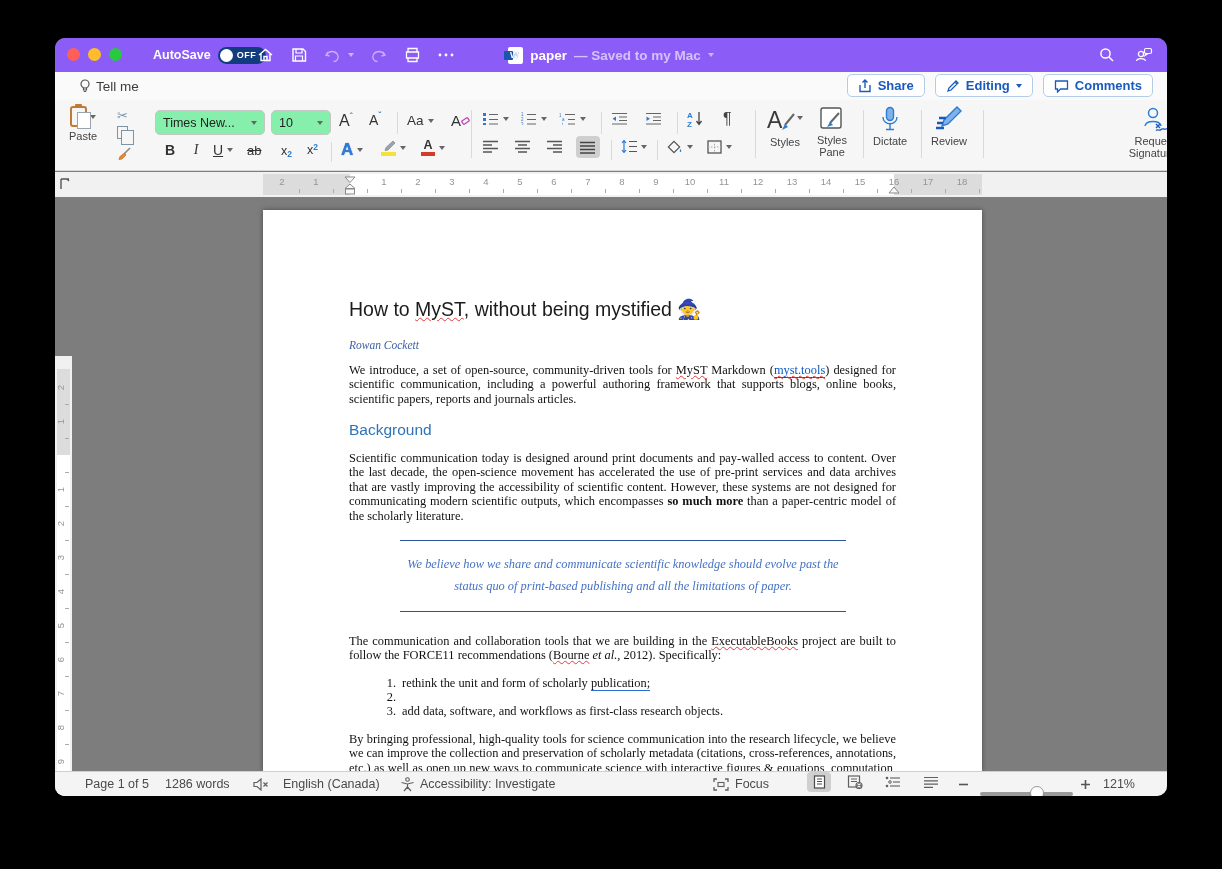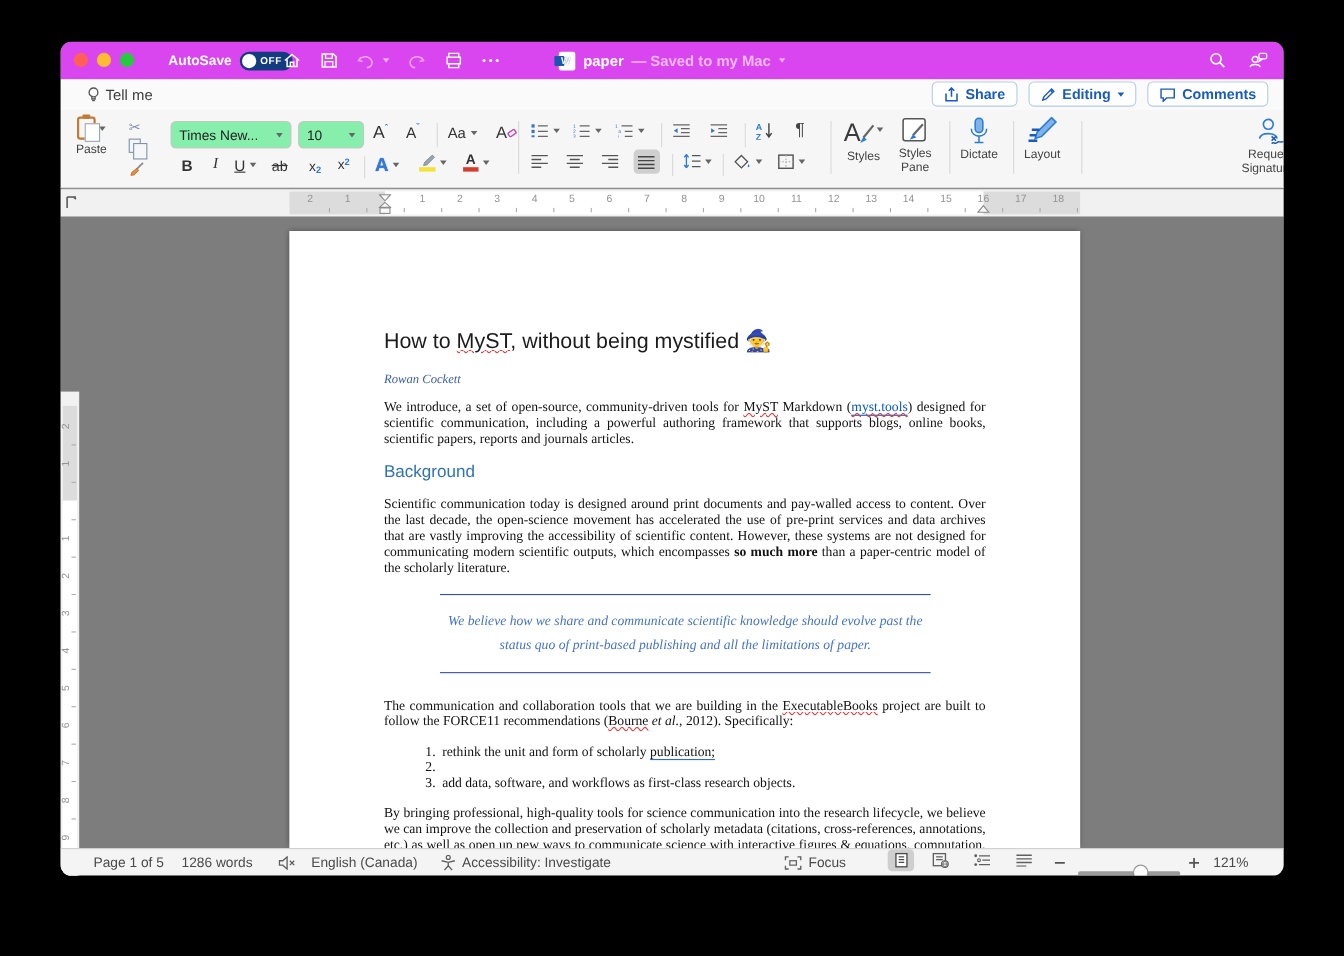--- a/index.html
+++ b/index.html
@@ -1,21 +1,21 @@
 <!DOCTYPE html>
 <html><head>
 <meta charset="utf-8">
 <style>
   * { margin:0; padding:0; box-sizing:border-box; }
   body { background:#000; font-family:"Liberation Sans",sans-serif; }
   .canvas { position:relative; width:1222px; height:869px; background:#000; overflow:hidden; }
   .window { position:absolute; left:55px; top:38px; width:1112px; height:758px; border-radius:10px; overflow:hidden; background:#7d7d7d; box-shadow:0 10px 30px rgba(0,0,0,.6); }
 
   
-  .titlebar { position:absolute; left:0; top:0; width:100%; height:34px; background:#d946ef; display:flex; align-items:center; }
+  .titlebar { position:absolute; left:0; top:0; width:100%; height:34px; background:#8b5cf6; display:flex; align-items:center; }
   .lights { position:absolute; left:12px; top:10px; display:flex; gap:8px; }
   .light { width:13px; height:13px; border-radius:50%; }
   .autosave { position:absolute; left:98px; top:0; height:34px; display:flex; align-items:center; gap:7px; }
   .autosave-label { color:#fff; font-size:12.5px; font-weight:bold; }
   .toggle { width:48px; height:17px; border-radius:9px; background:#123c7d; display:flex; align-items:center; padding:2px; }
   .knob { width:13px; height:13px; background:#fff; border-radius:50%; }
   .toggle-state { color:#fff; font-size:9px; font-weight:bold; margin-left:4px; letter-spacing:.5px; }
   .tb-icons { position:absolute; left:200px; top:0; height:34px; display:flex; align-items:center; gap:14px; }
   .tb-ic { display:inline-flex; align-items:center; justify-content:center; width:20px; height:20px; }
   .tb-center { position:absolute; left:0; right:0; top:0; height:34px; display:flex; align-items:center; justify-content:center; gap:7px; pointer-events:none; }
@@ -422,21 +422,21 @@
             <path d="M3 11 c0 9 14 9 14 0 M10 18 v5 M6 23.5 h8" fill="none" stroke="#2b7cd3" stroke-width="1.4"></path>
           </svg>
         <span class="rlabel">Dictate</span>
       </div>
       <div class="vdiv" style="left:866px"></div>
       <div class="rb" style="left:876px;top:6px;flex-direction:column;gap:2px">
         <svg width="28" height="27" viewBox="0 0 28 27">
             <path d="M7 20 L9 14 L22 1 L26 5 L13 18 Z" fill="#7fb2e8" stroke="#2b7cd3" stroke-width="1.4"></path>
             <path d="M4 12 h7 M2 17 h6 M1 22 h8" stroke="#185abd" stroke-width="2.4"></path>
           </svg>
-        <span class="rlabel">Layout</span>
+        <span class="rlabel">Review</span>
       </div>
       <div class="vdiv" style="left:928px"></div>
       <div class="rb" style="left:1062px;top:6px;flex-direction:column;gap:2px;width:76px">
         <svg width="26" height="27" viewBox="0 0 26 27">
             <circle cx="11" cy="7" r="4.5" fill="none" stroke="#2b7cd3" stroke-width="1.5"></circle>
             <path d="M3 20 c1 -6 15 -6 16 0" fill="none" stroke="#2b7cd3" stroke-width="1.5"></path>
             <path d="M14 18 l4 4 m0 -4 l-4 4" stroke="#185abd" stroke-width="1.4"></path>
             <path d="M14 24.5 c2 -2 3 1 5 -1 c2 -2 3 1 6 -1" fill="none" stroke="#185abd" stroke-width="1.3"></path>
           </svg>
         <span class="rlabel"><span>Request</span><br><span>Signatures</span></span>

